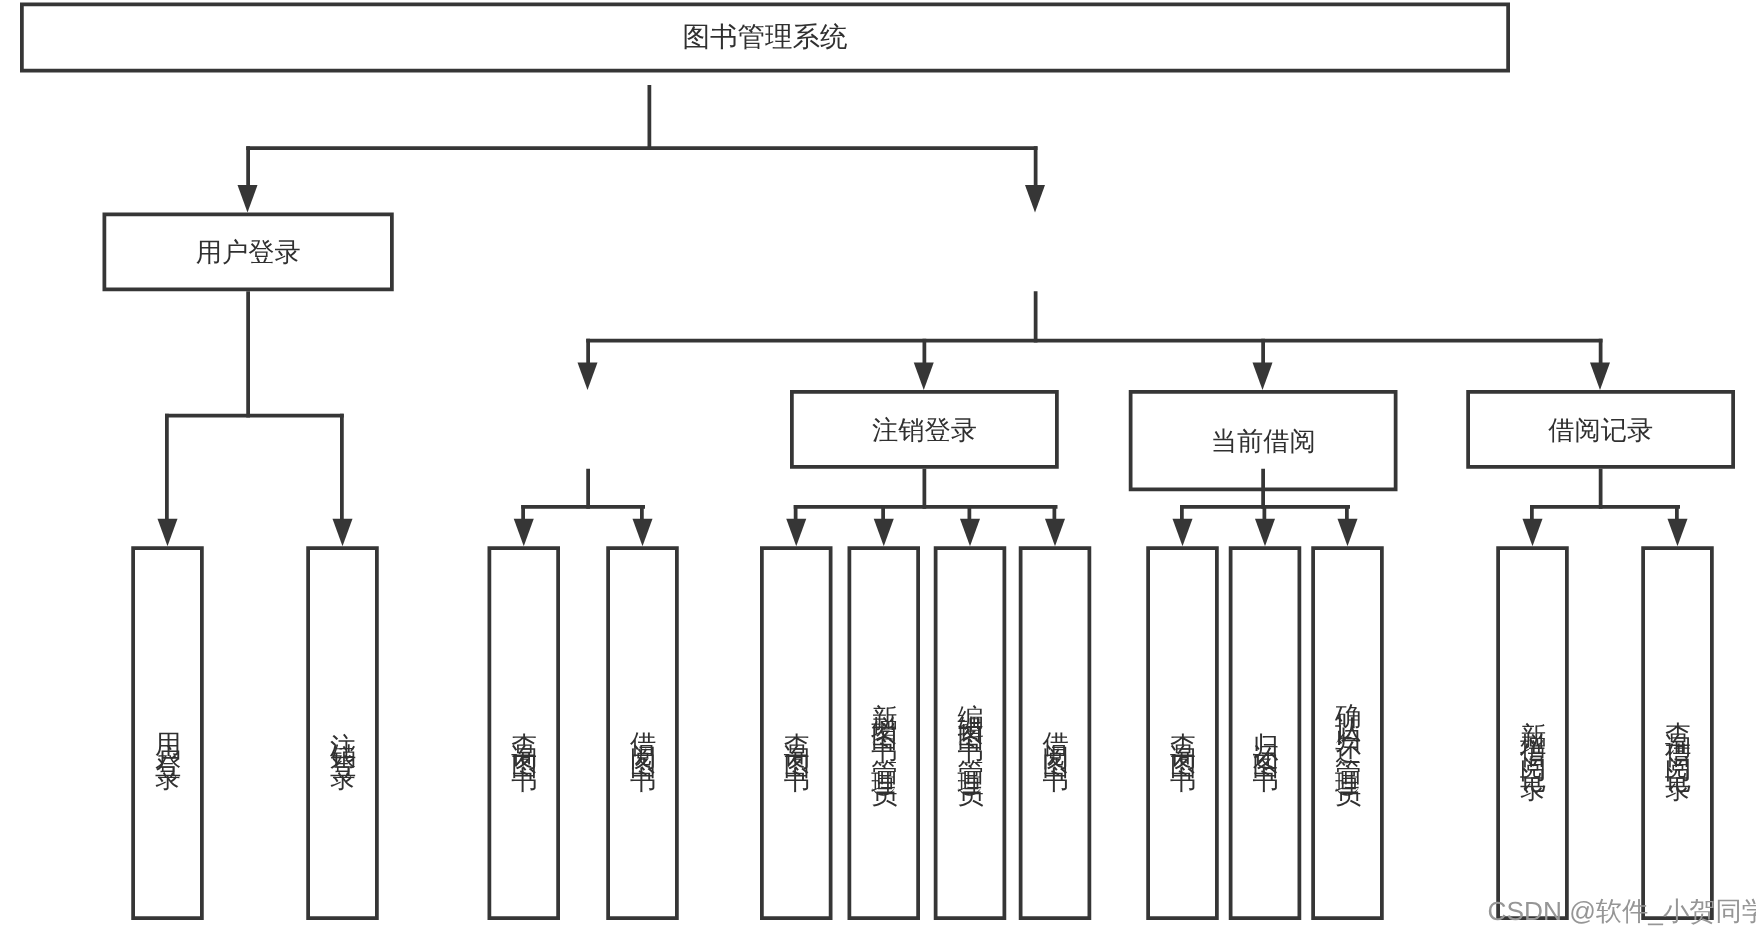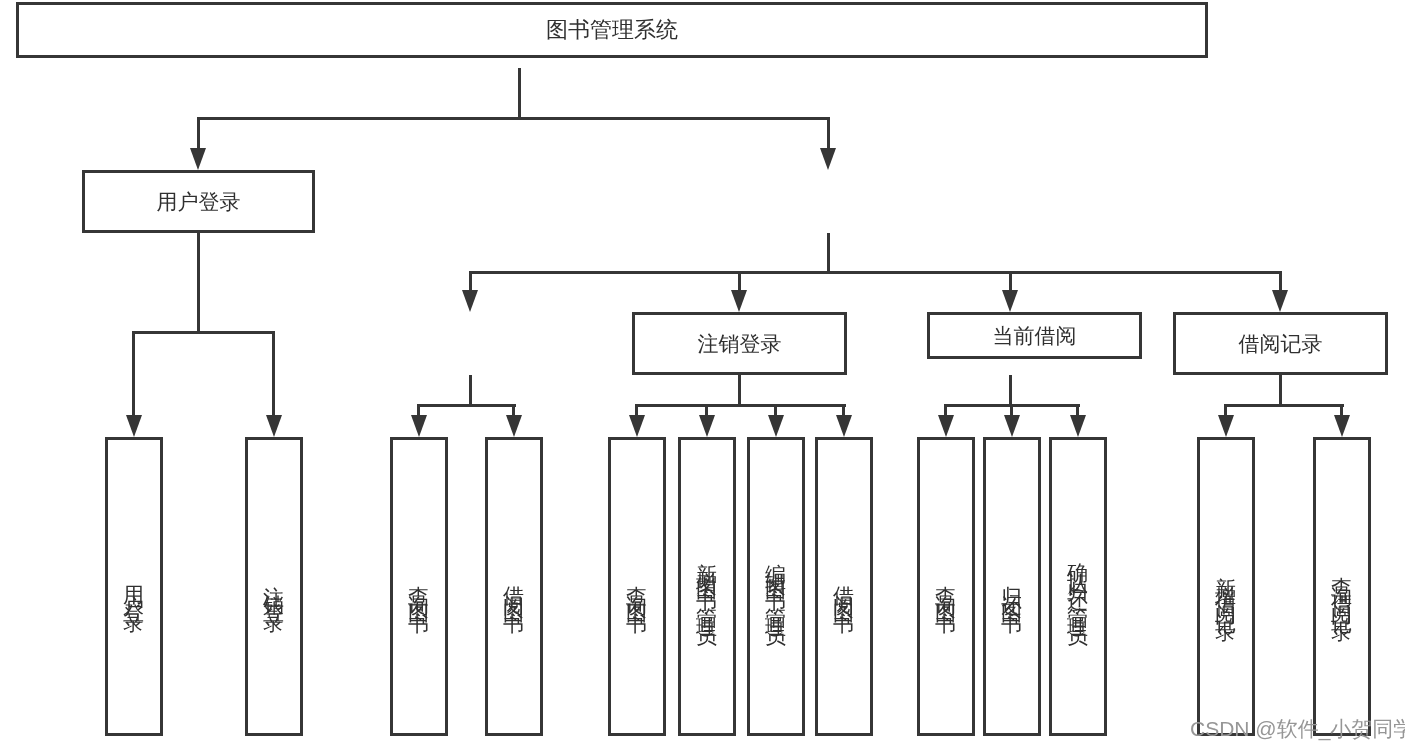--- a/index.html
+++ b/index.html
@@ -23,21 +23,21 @@
     position:absolute;width:0;height:0;
     border-left:8px solid transparent;border-right:8px solid transparent;
     border-top:22px solid #363636;
   }
   
   #b-root{left:16px;top:2px;width:1192px;height:56px;font-family:Liberation Mono, monospace;}
   #b-l2a{left:82px;top:170px;width:233px;height:63px;}
   #b-l2b{left:712px;top:170px;width:233px;height:63px;}
   #b-l3a{left:363px;top:312px;width:215px;height:63px;}
   #b-l3b{left:632px;top:312px;width:215px;height:63px;}
-  #b-l3c{left:927px;top:312px;width:215px;height:47px;}
+  #b-l3c{left:903px;top:312px;width:215px;height:81px;}
   #b-l3d{left:1173px;top:312px;width:215px;height:63px;}
   .leaf{top:437px;width:58px;height:299px;}
   #b-g1a{left:105px;} #b-g1b{left:245px;}
   #b-g2a{left:390px;} #b-g2b{left:485px;}
   #b-g3a{left:608px;} #b-g3b{left:678px;} #b-g3c{left:747px;} #b-g3d{left:815px;}
   #b-g4a{left:917px;} #b-g4b{left:983px;} #b-g4c{left:1049px;}
   #b-g5a{left:1197px;} #b-g5b{left:1313px;}
   #watermark{
     position:absolute;left:1190px;top:715px;font-size:21px;color:#969696;
     white-space:nowrap;z-index:5;

